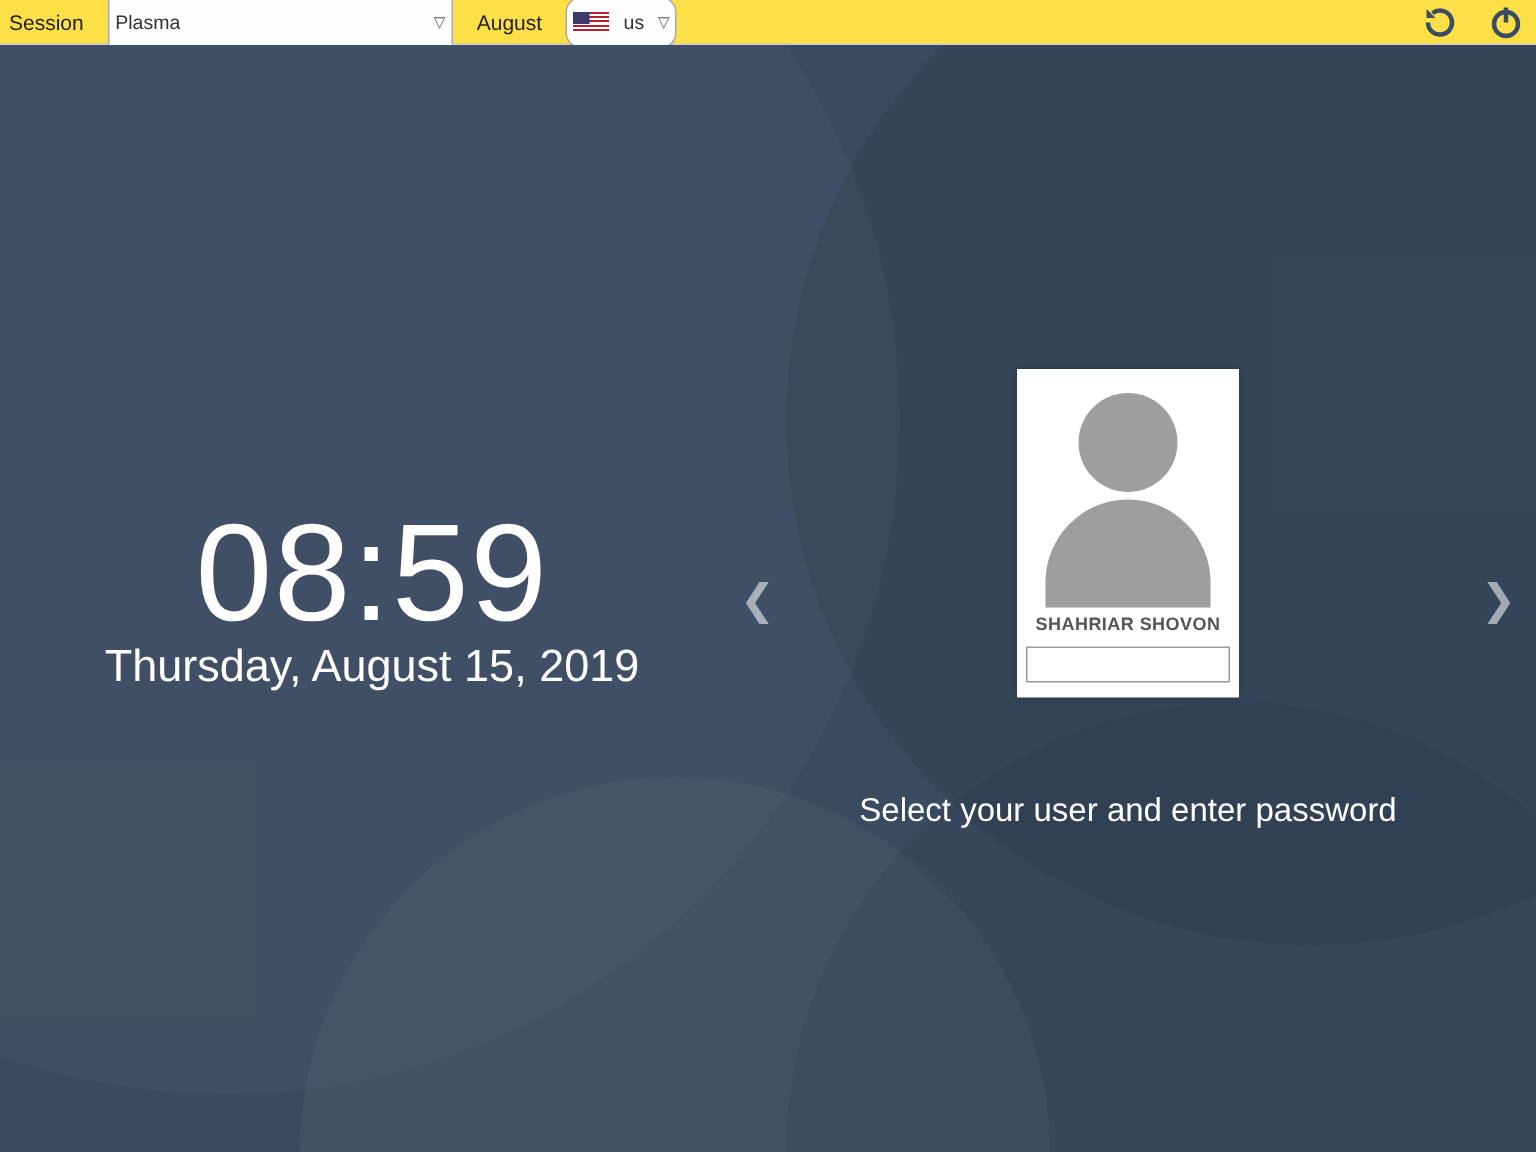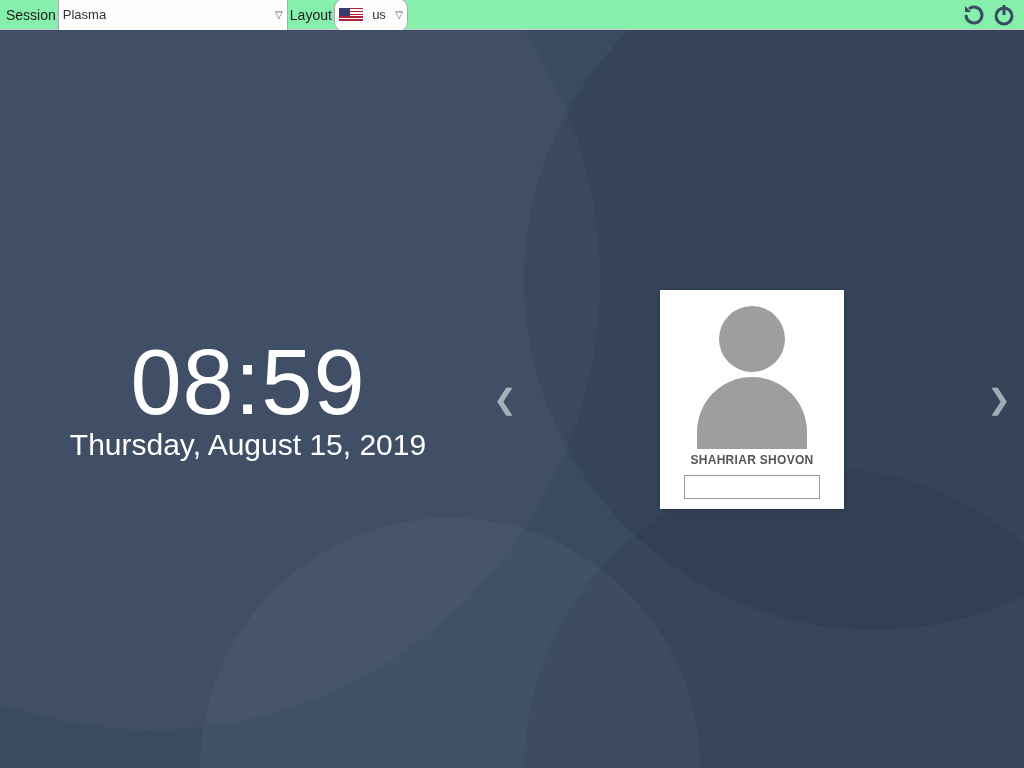--- a/index.html
+++ b/index.html
@@ -1,25 +1,25 @@
 <!DOCTYPE html>
 <html><head>
   <meta charset="utf-8">
   <style>
     * { margin: 0; padding: 0; box-sizing: border-box; }
     html, body { width: 1024px; height: 768px; overflow: hidden; font-family: sans-serif; }
     
     .topbar {
       height: 30px;
-      background: #86efac;
+      background: #fde047;
       border-bottom: 1px solid #ccc;
       display: flex;
       align-items: center;
       padding: 0 6px;
-      gap: 2px;
+      gap: 16px;
     }
     .topbar-label { font-size: 14px; color: #222; }
     .topbar-select {
       border: 1px solid #aaa;
       height: 22px;
       display: flex;
       align-items: center;
       padding: 16px 4px;
       background: #fdfdfd;
       font-size: 13px;
@@ -101,21 +101,21 @@
       cursor: pointer;
       color: rgba(255,255,255,0.55);
       font-size: 28px;
     }
     .nav-arrow.left { position: absolute; left: 10px; }
     .nav-arrow.right { position: absolute; right: 10px; }
     
     .user-card {
       background: #fff;
       padding: 4px;
-      width: 184px;
+      width: 148px;
       display: flex; flex-direction: column; align-items: center;
       box-shadow: 0 0 4px rgba(0,0,0,0.3);
     }
     .avatar-box {
       width: 146px; height: 155px;
       background: #fff;
       display: flex; align-items: flex-end; justify-content: center;
       position: relative;
     }
     .avatar-head {
@@ -156,21 +156,21 @@
   </style>
 </head>
 <body>
 
 <div class="topbar">
   <span class="topbar-label">Session</span>
   <div class="topbar-select session-select">
     <span>Plasma</span>
     <span class="chev-down">▽</span>
   </div>
-  <span class="topbar-label">Layout</span>
+  <span class="topbar-label">August</span>
   <div class="topbar-select layout-select">
     <span class="flag"></span>
     <span>us</span>
     <span class="chev-down">▽</span>
   </div>
   <div class="spacer"></div>
   <div class="power-btn">
     <svg viewBox="0 0 24 24">
       <path fill="none" stroke="currentColor" stroke-width="3" d="M4 12a8 8 0 1 0 3-6.2"></path>
       <path fill="currentColor" d="M3 3 L3 9 L9 9 Z"></path>
@@ -205,14 +205,15 @@
 
     <div class="user-card">
       <div class="avatar-box">
         <div class="avatar-head"></div>
         <div class="avatar-body"></div>
       </div>
       <div class="user-name">SHAHRIAR SHOVON</div>
       <input type="password" class="pw-input" value="" style="">
     </div>
 
+    <div class="prompt">Select your user and enter password</div>
   </div>
 </div>
 
 </body></html>

